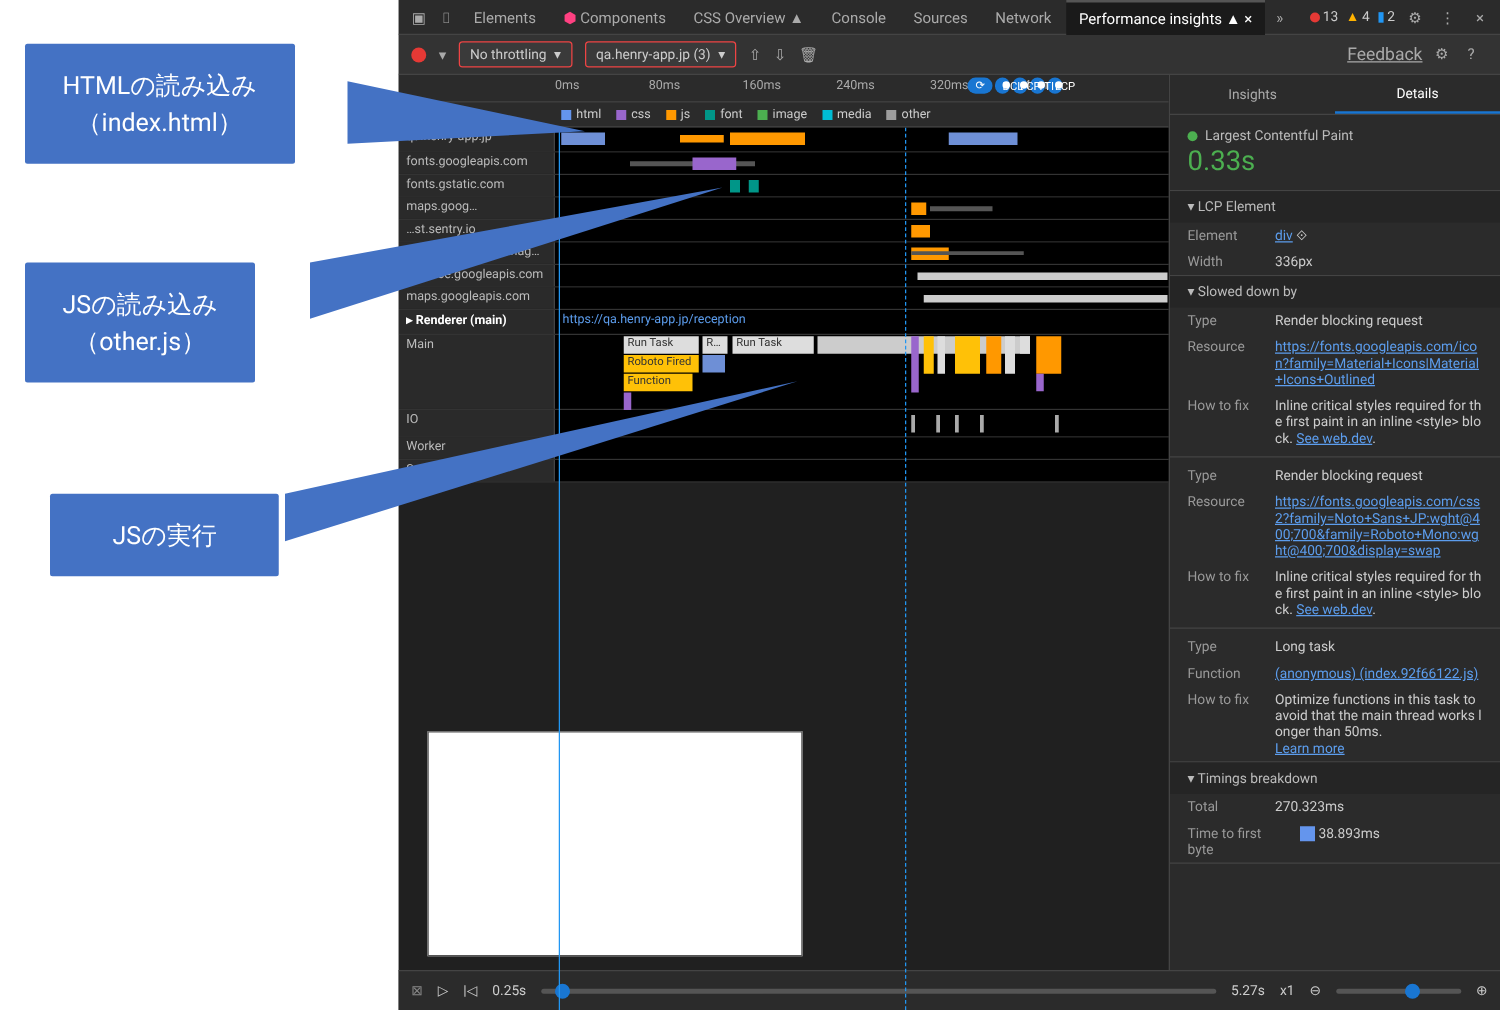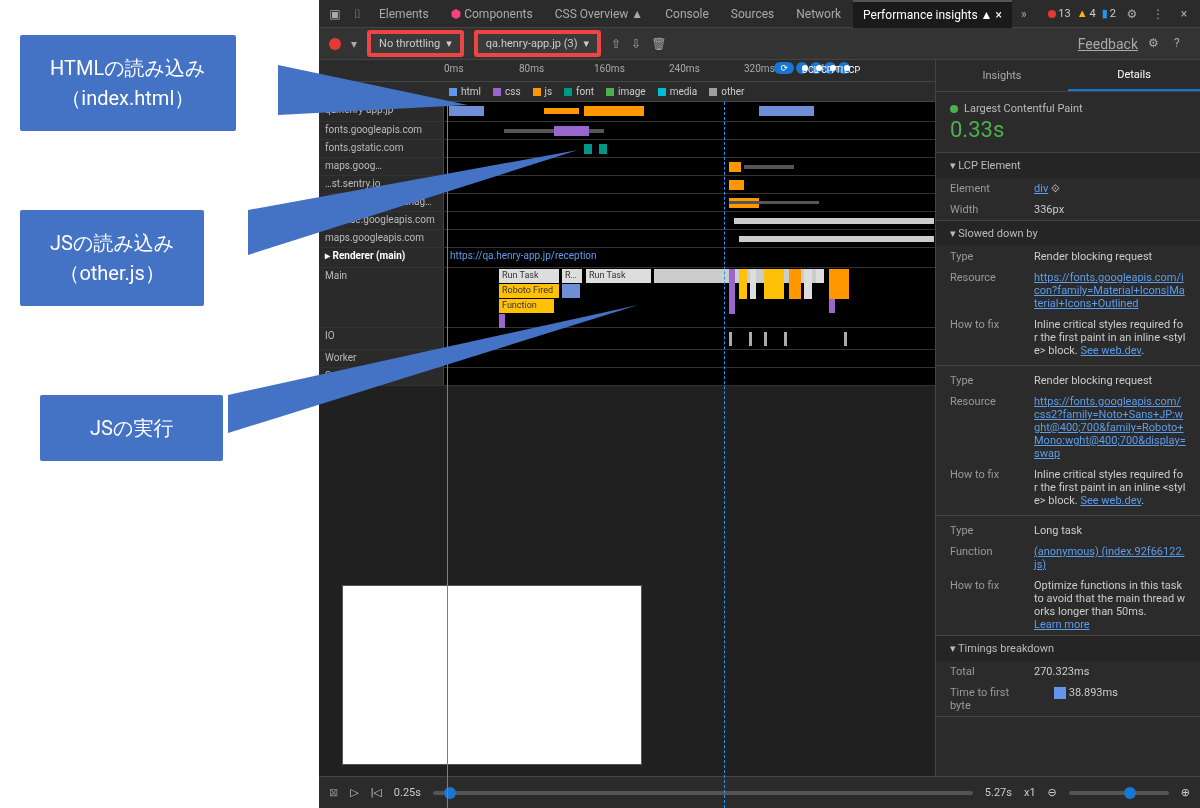--- a/index.html
+++ b/index.html
@@ -7,21 +7,21 @@
 .devtools{position:absolute;left:319px;top:0;width:881px;height:808px;background:#2b2b2b;color:#ccc;font-size:12px}
 .tabbar{height:28px;background:#2b2b2b;border-bottom:1px solid #444;display:flex;align-items:center;padding:0 6px;gap:2px}
 .tabbar .ic{width:20px;height:20px;display:flex;align-items:center;justify-content:center;color:#aaa;border:1px solid transparent;border-radius:3px;cursor:pointer}
 .tab{padding:6px 10px;color:#aaa;cursor:pointer;white-space:nowrap;font-size:12px}
 .tab.active{background:#1a1a1a;color:#fff;border-top:2px solid #555}
 .badges{margin-left:auto;display:flex;gap:6px;align-items:center}
 .badge{display:flex;align-items:center;gap:2px;font-size:11px}
 .dot{width:8px;height:8px;border-radius:50%;display:inline-block}
 .toolbar{height:32px;background:#333;border-bottom:1px solid #444;display:flex;align-items:center;padding:0 10px;gap:10px}
 .rec{width:12px;height:12px;border-radius:50%;background:#e53935;cursor:pointer}
-.tbtn{display:flex;align-items:flex-end;gap:6px;background:#3a3a3a;border:4px solid #ef4444;padding:3px 8px;border-radius:3px;cursor:pointer;font-size:11px}
+.tbtn{display:flex;align-items:flex-end;gap:6px;background:#3a3a3a;border:1px solid #ef4444;padding:3px 8px;border-radius:3px;cursor:pointer;font-size:11px}
 .toolbar .link{margin-left:auto;text-decoration:underline;color:#aaa;cursor:pointer;font-size:14px}
 .gear{width:16px;height:16px;color:#aaa;cursor:pointer}
 .body{display:flex;height:calc(100% - 60px)}
 .timeline{flex:1;display:flex;flex-direction:column;background:#202020;min-width:0;overflow:hidden}
 .ruler{height:22px;position:relative;border-bottom:1px solid #444;font-size:10px;color:#aaa;background:#2b2b2b}
 .ruler span{position:absolute;top:3px}
 .pills{position:absolute;right:8px;top:2px;display:flex;gap:2px}
 .pill{background:#1976d2;color:#fff;border-radius:8px;padding:1px 6px;font-size:9px;display:flex;align-items:center;gap:3px}
 .pill .c{width:6px;height:6px;border-radius:50%;background:#fff}
 .legend{height:20px;display:flex;gap:12px;align-items:center;padding-left:130px;font-size:10px;background:#2b2b2b;border-bottom:1px solid #444}
@@ -39,21 +39,21 @@
 .vline{position:absolute;top:0;bottom:0;width:1px;background:#2196f3;z-index:5}
 .sidepanel{width:265px;background:#2b2b2b;border-left:1px solid #444;display:flex;flex-direction:column;overflow-y:auto;font-size:11px}
 .sidetabs{height:32px;display:flex;border-bottom:1px solid #444}
 .sidetab{flex:1;display:flex;align-items:center;justify-content:center;color:#aaa;cursor:pointer}
 .sidetab.active{color:#fff;border-bottom:2px solid #1976d2}
 .metric{padding:10px 14px;border-bottom:1px solid #444}
 .metric .lbl{display:flex;align-items:center;gap:6px;color:#bbb;font-size:11px}
 .metric .val{color:#4caf50;font-size:22px;margin-top:2px}
 .section{border-bottom:1px solid #444}
 .sechead{padding:6px 14px;color:#bbb;font-size:11px;background:#252525;cursor:pointer}
-.kv{display:flex;padding:4px 14px;gap:24px}
+.kv{display:flex;padding:4px 14px;gap:10px}
 .kv .k{width:60px;color:#999;flex-shrink:0}
 .kv .v{color:#ccc;flex:1;word-break:break-all}
 .kv .v a{color:#5c9ded;text-decoration:underline}
 .footer{height:32px;background:#2b2b2b;border-top:1px solid #444;display:flex;align-items:center;padding:0 10px;gap:12px;font-size:11px;position:absolute;bottom:0;left:0;right:0}
 .slider{height:4px;background:#555;position:relative;border-radius:2px}
 .slider .thumb{width:12px;height:12px;background:#1976d2;border-radius:50%;position:absolute;top:-4px}
 .callout{position:absolute;z-index:100}
 .callout-box{background:#4472c4;color:#fff;padding:18px 30px;font-size:20px;border-radius:2px;text-align:center;line-height:1.5}
 .callout svg{position:absolute;overflow:visible}
 .preview{position:absolute;left:342px;top:585px;width:300px;height:180px;background:#fff;border:1px solid #555}

